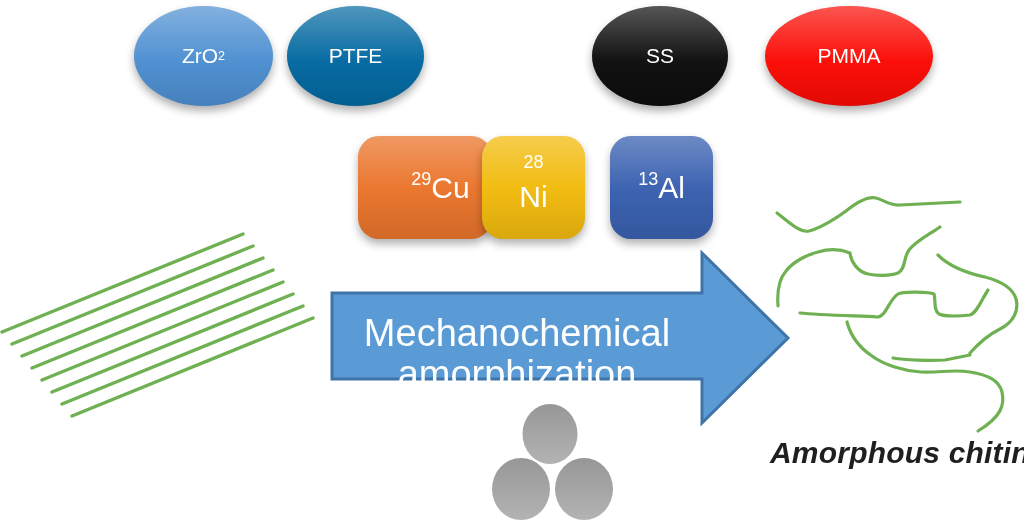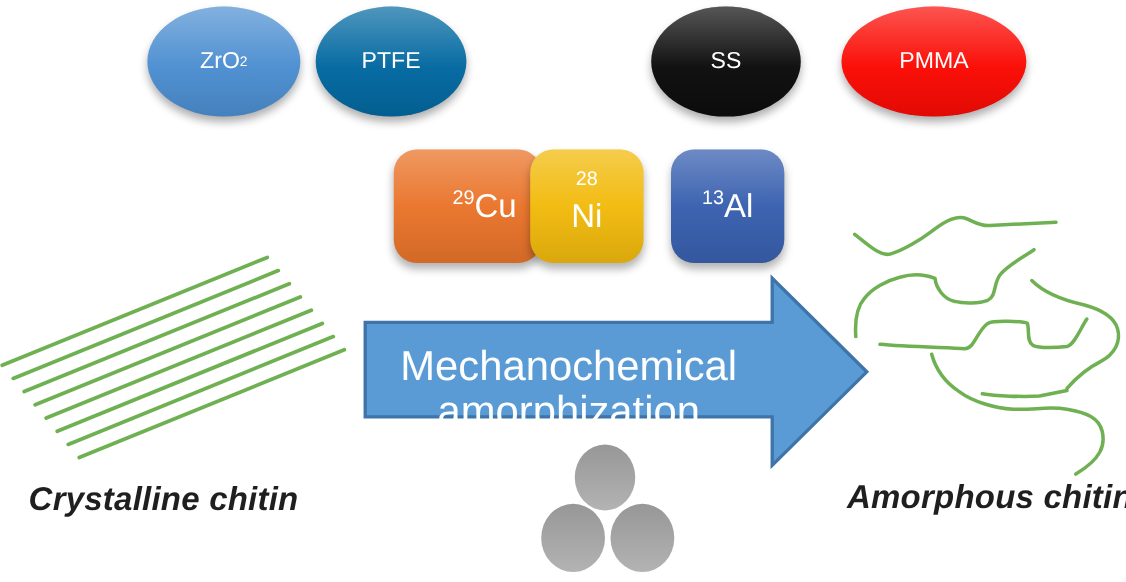--- a/index.html
+++ b/index.html
@@ -190,16 +190,15 @@
   <div class="metal-square sq-al" style="background-color: rgb(58, 97, 176);">
     <span class="sup">13</span>
       <span class="lbl">Al</span>
   </div>
 
   <div class="arrow-caption">
     <span>Mechanochemical</span>
     <span>amorphization</span>
   </div>
 
-  <div class="state-label label-left">Crystalline chitin</div>
   <div class="state-label label-right">Amorphous chitin</div>
 
 </div>
 
 </body></html>

